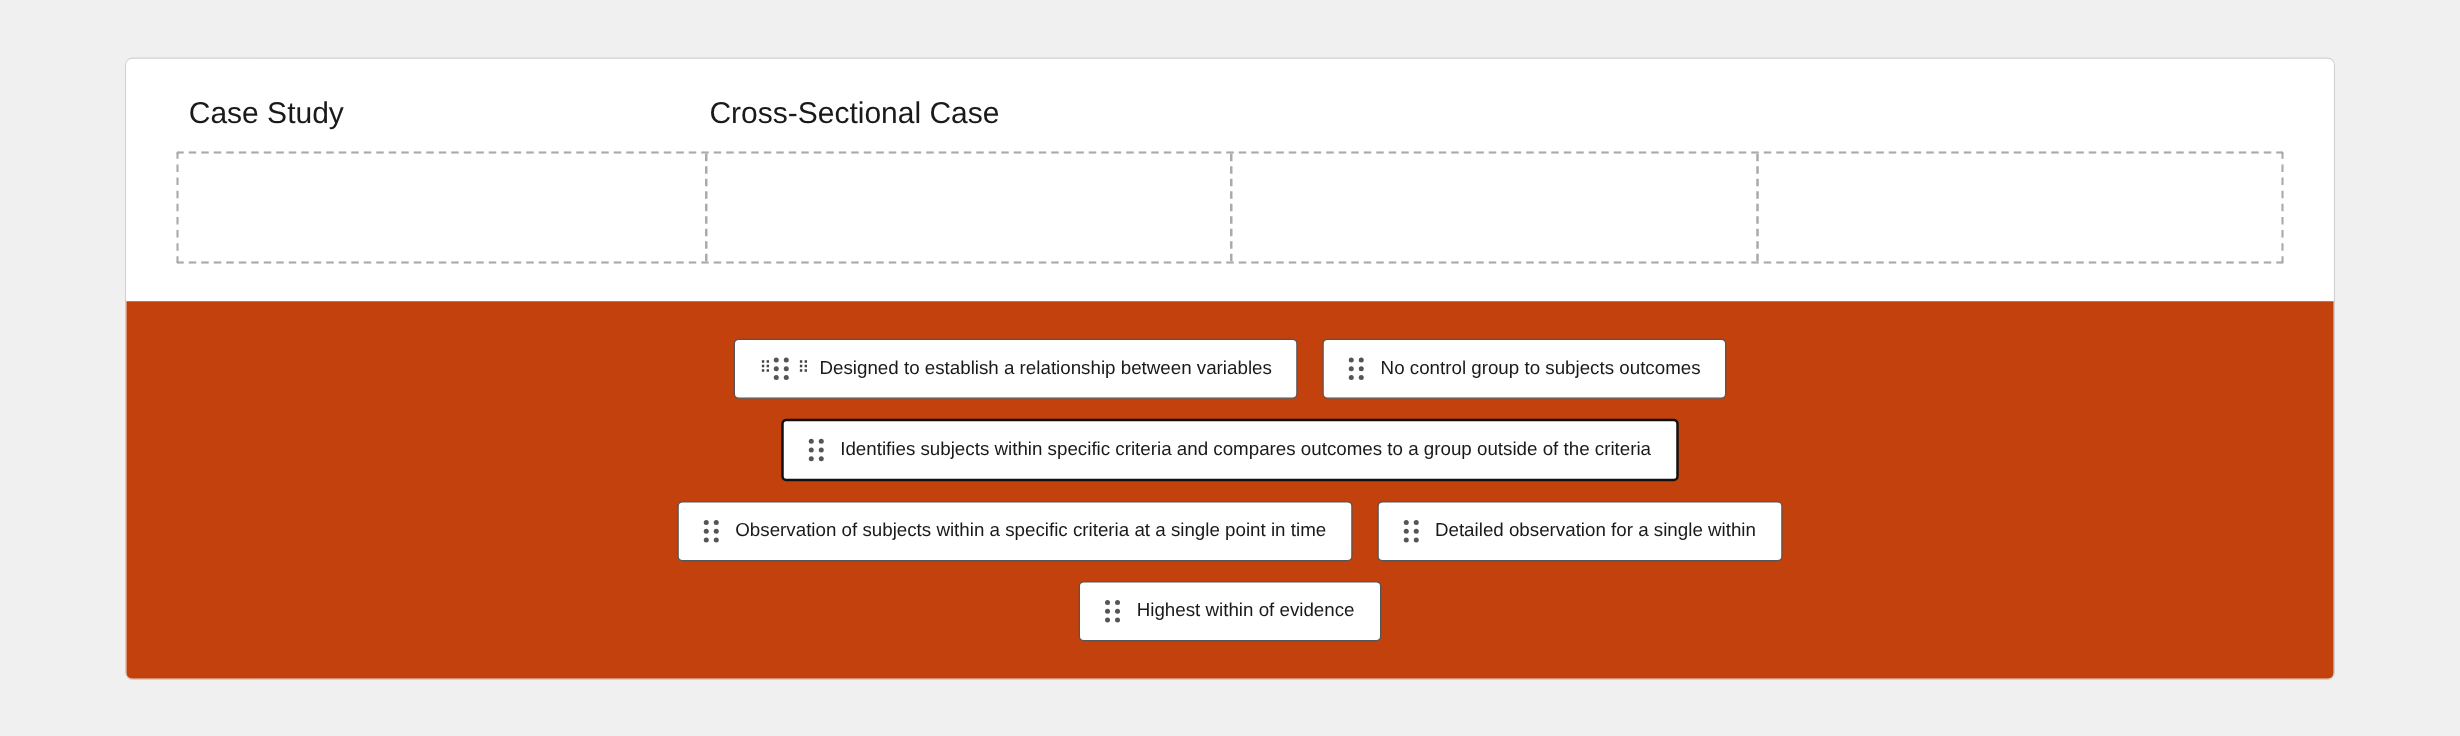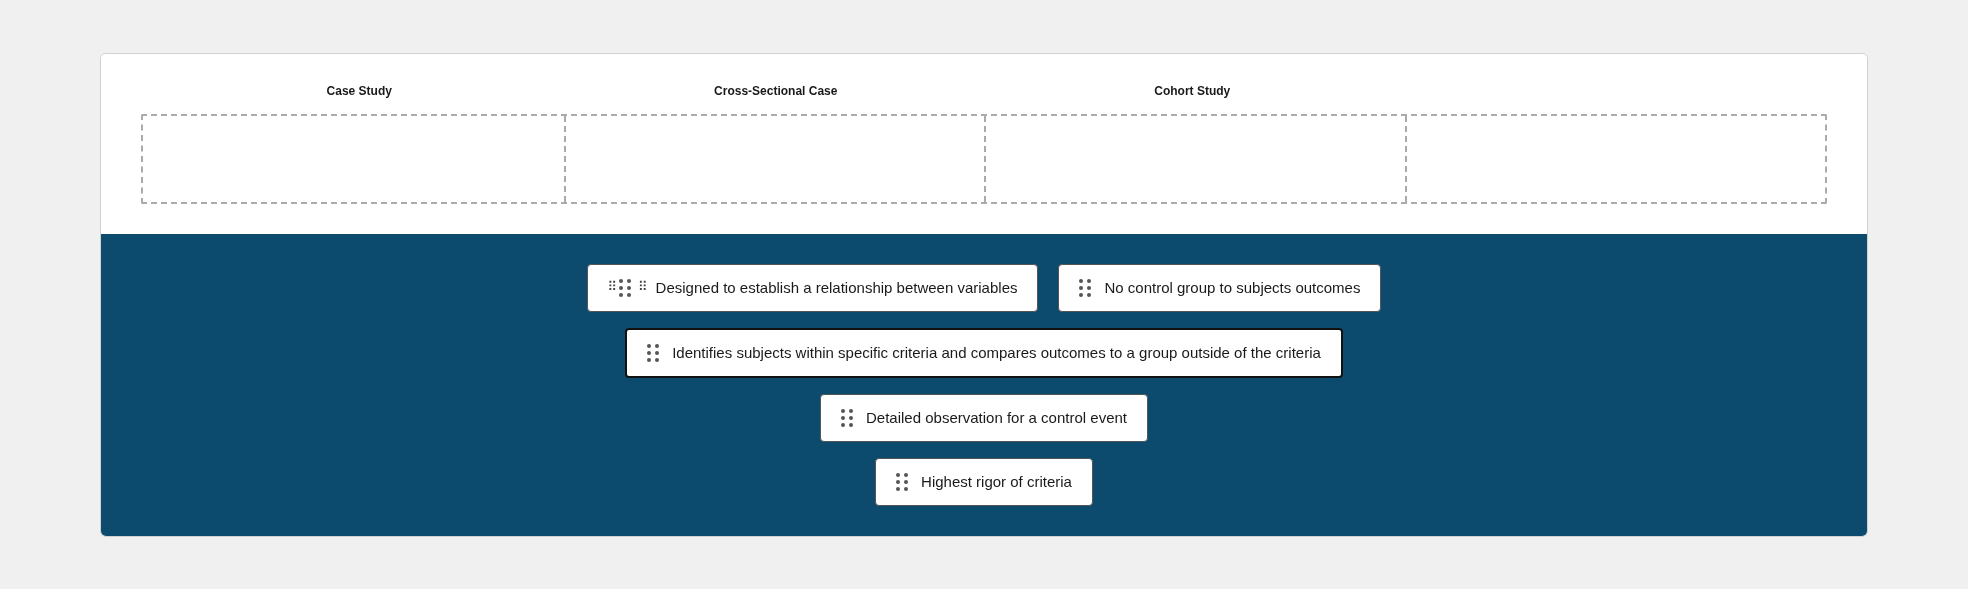--- a/index.html
+++ b/index.html
@@ -32,23 +32,23 @@
     }
 
     .column-headers {
       display: grid;
       grid-template-columns: 1fr 1fr 1fr 1fr;
       margin-bottom: 16px;
       padding: 0 10px;
     }
 
     .column-header {
-      text-align: center;
-      font-size: 12px;
-      font-weight: 700;
+      text-align: left;
+      font-size: 24px;
+      font-weight: 400;
       color: #1a1a1a;
     }
 
     .dashed-boxes-row {
       display: grid;
       grid-template-columns: 1fr 1fr 1fr 1fr;
       gap: 0;
       border: 2px dashed #aaaaaa;
       border-radius: 2px;
       height: 90px;
@@ -62,21 +62,21 @@
       width: 2px;
       border-left: 2px dashed #aaaaaa;
     }
 
     .dashed-divider:nth-child(1) { left: 25%; }
     .dashed-divider:nth-child(2) { left: 50%; }
     .dashed-divider:nth-child(3) { left: 75%; }
 
     
     .bottom-section {
-      background: #0c4a6e;
+      background: #c2410c;
       padding: 30px 60px 30px 60px;
       display: flex;
       flex-direction: column;
       align-items: center;
       gap: 16px;
     }
 
     .cards-row {
       display: flex;
       justify-content: center;
@@ -131,21 +131,20 @@
   </style>
 </head>
 <body>
 
 <div class="outer-container">
 
   <div class="top-section">
     <div class="column-headers">
       <div class="column-header">Case Study</div>
       <div class="column-header">Cross-Sectional Case</div>
-      <div class="column-header">Cohort Study</div>
     </div>
 
     <div class="dashed-boxes-row">
       <div class="dashed-divider"></div>
       <div class="dashed-divider"></div>
       <div class="dashed-divider"></div>
     </div>
   </div>
 
   <div class="bottom-section">
@@ -194,32 +193,43 @@
     <div class="cards-row">
       <div class="card">
         <span class="drag-icon">
           <span class="drag-dot"></span>
           <span class="drag-dot"></span>
           <span class="drag-dot"></span>
           <span class="drag-dot"></span>
           <span class="drag-dot"></span>
           <span class="drag-dot"></span>
         </span>
-        <span>Detailed observation for a control event</span>
-      </div>
-    </div>
-
-    <div class="cards-row">
-      <div class="card">
-        <span class="drag-icon">
-          <span class="drag-dot"></span>
-          <span class="drag-dot"></span>
-          <span class="drag-dot"></span>
-          <span class="drag-dot"></span>
-          <span class="drag-dot"></span>
-          <span class="drag-dot"></span>
-        </span>
-        <span>Highest rigor of criteria</span>
+        <span>Observation of subjects within a specific criteria at a single point in time</span>
+      </div>
+      <div class="card">
+        <span class="drag-icon">
+          <span class="drag-dot"></span>
+          <span class="drag-dot"></span>
+          <span class="drag-dot"></span>
+          <span class="drag-dot"></span>
+          <span class="drag-dot"></span>
+          <span class="drag-dot"></span>
+        </span>
+        <span>Detailed observation for a single within</span>
+      </div>
+    </div>
+
+    <div class="cards-row">
+      <div class="card">
+        <span class="drag-icon">
+          <span class="drag-dot"></span>
+          <span class="drag-dot"></span>
+          <span class="drag-dot"></span>
+          <span class="drag-dot"></span>
+          <span class="drag-dot"></span>
+          <span class="drag-dot"></span>
+        </span>
+        <span>Highest within of evidence</span>
       </div>
     </div>
 
   </div>
 </div>
 
 </body></html>

